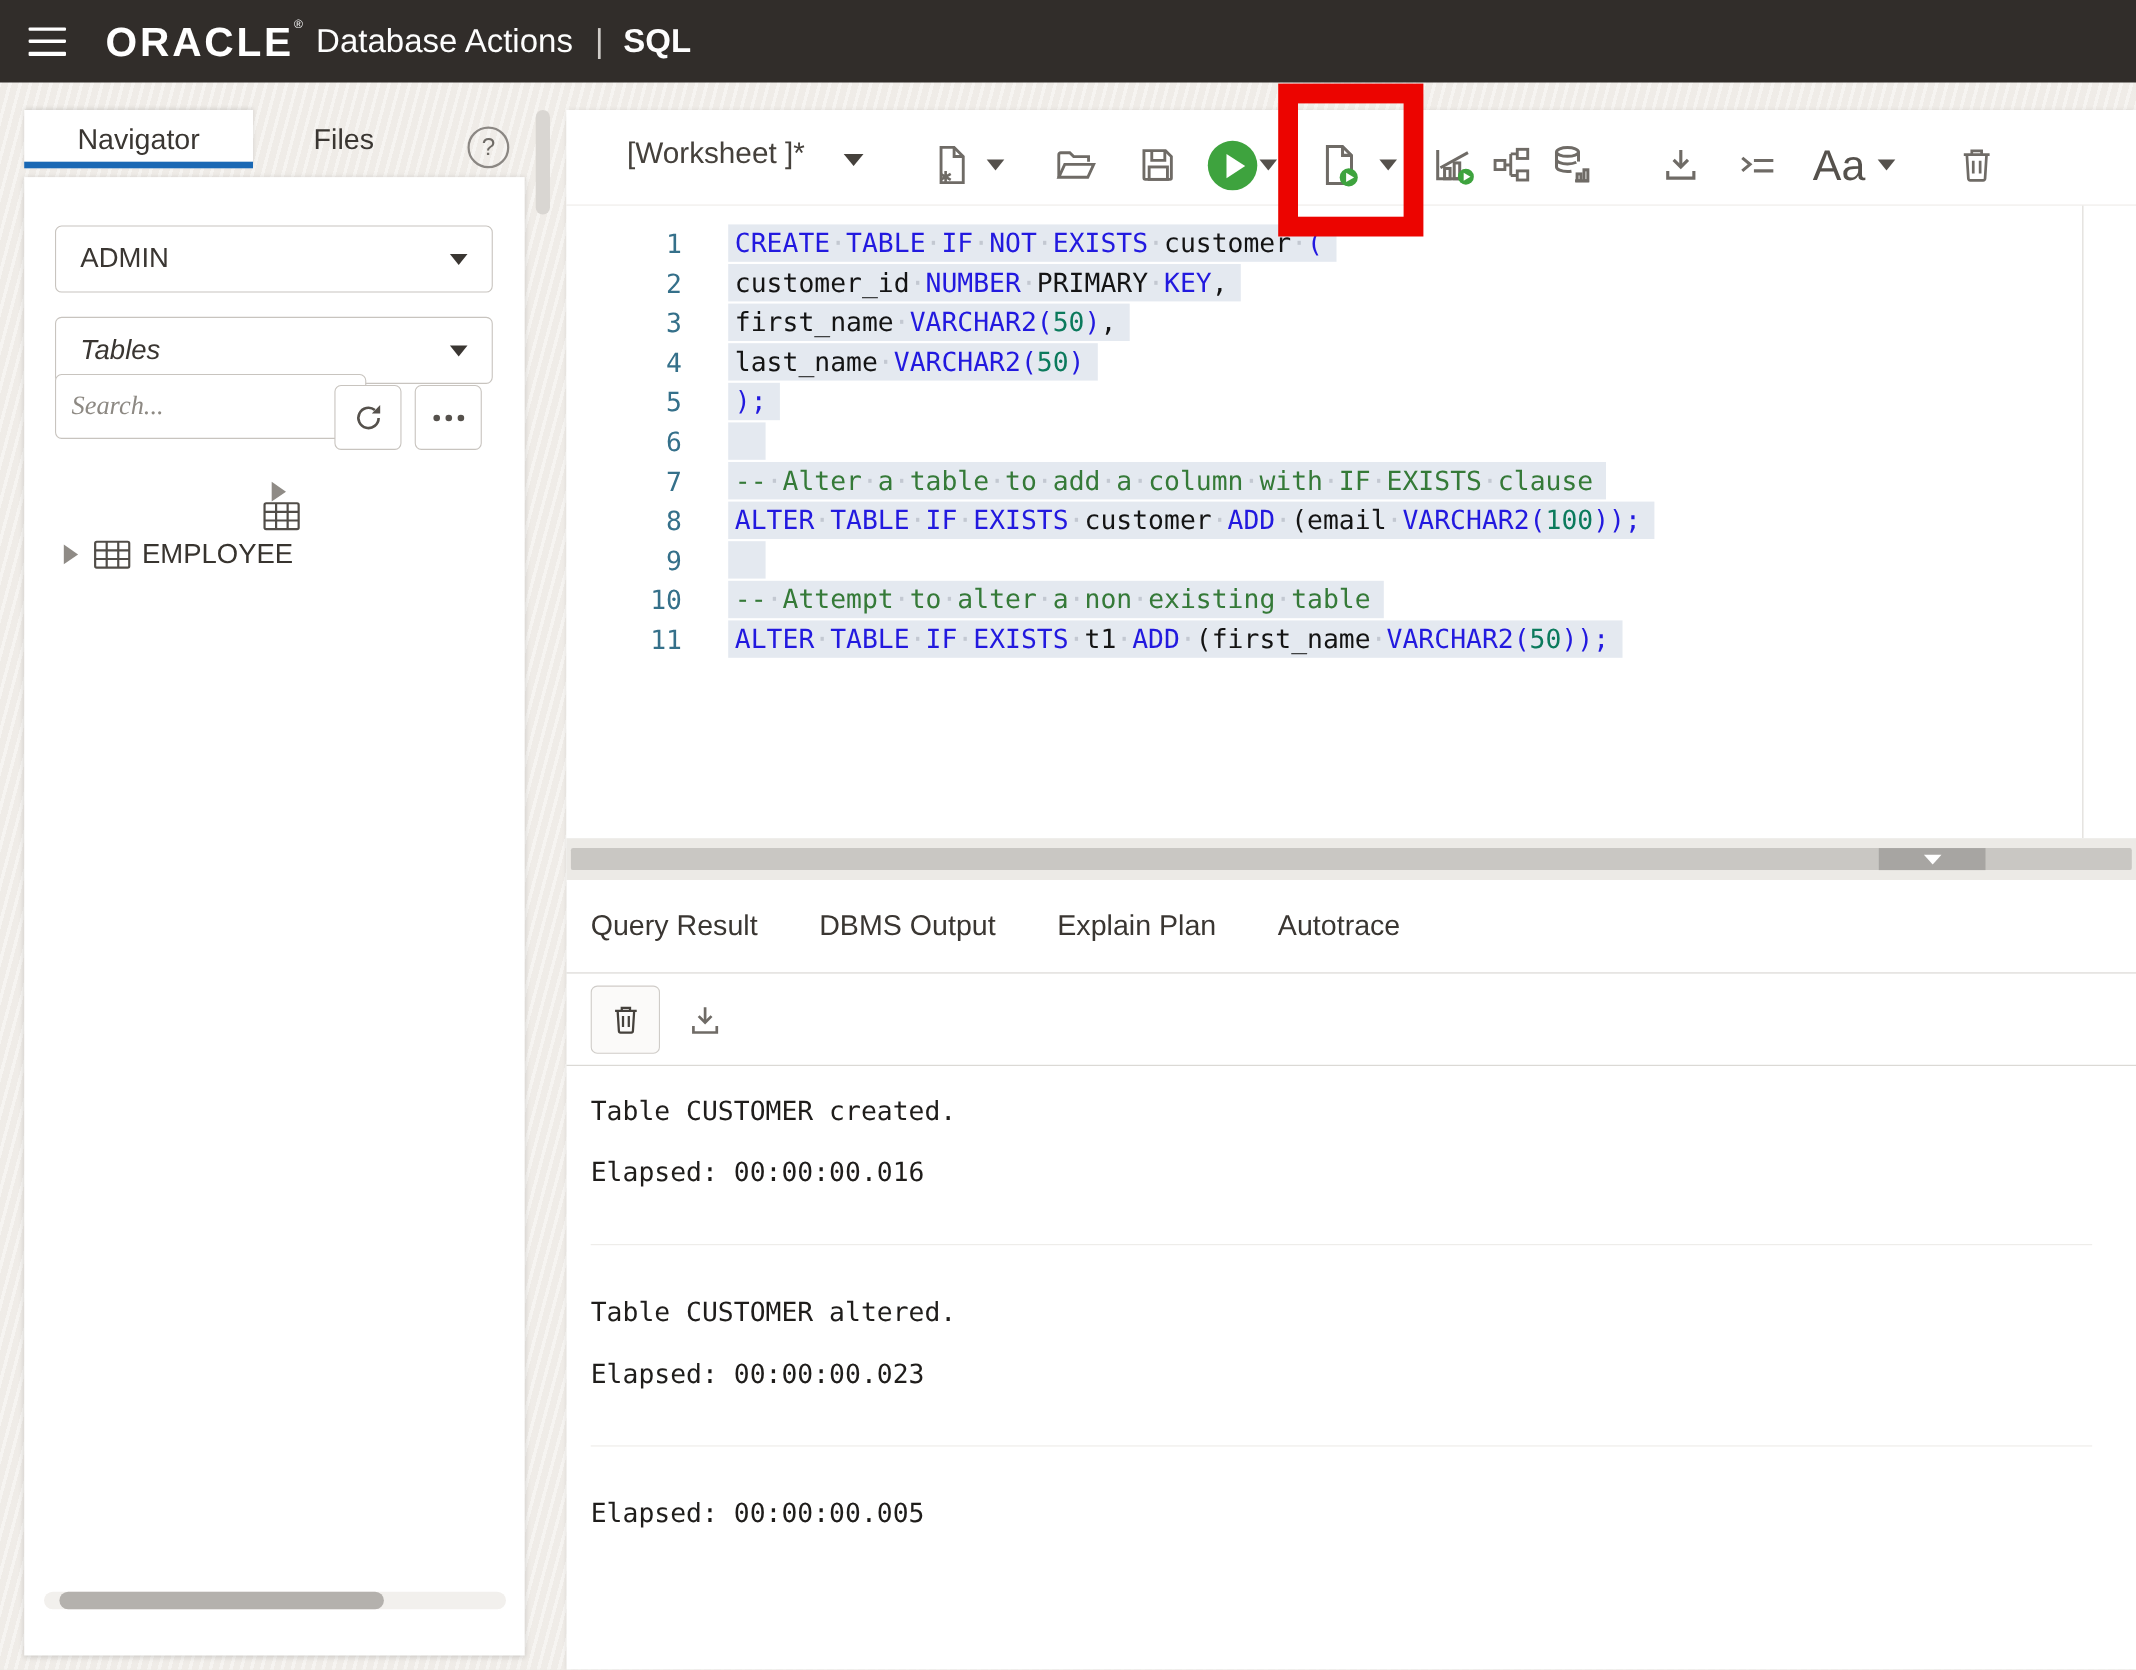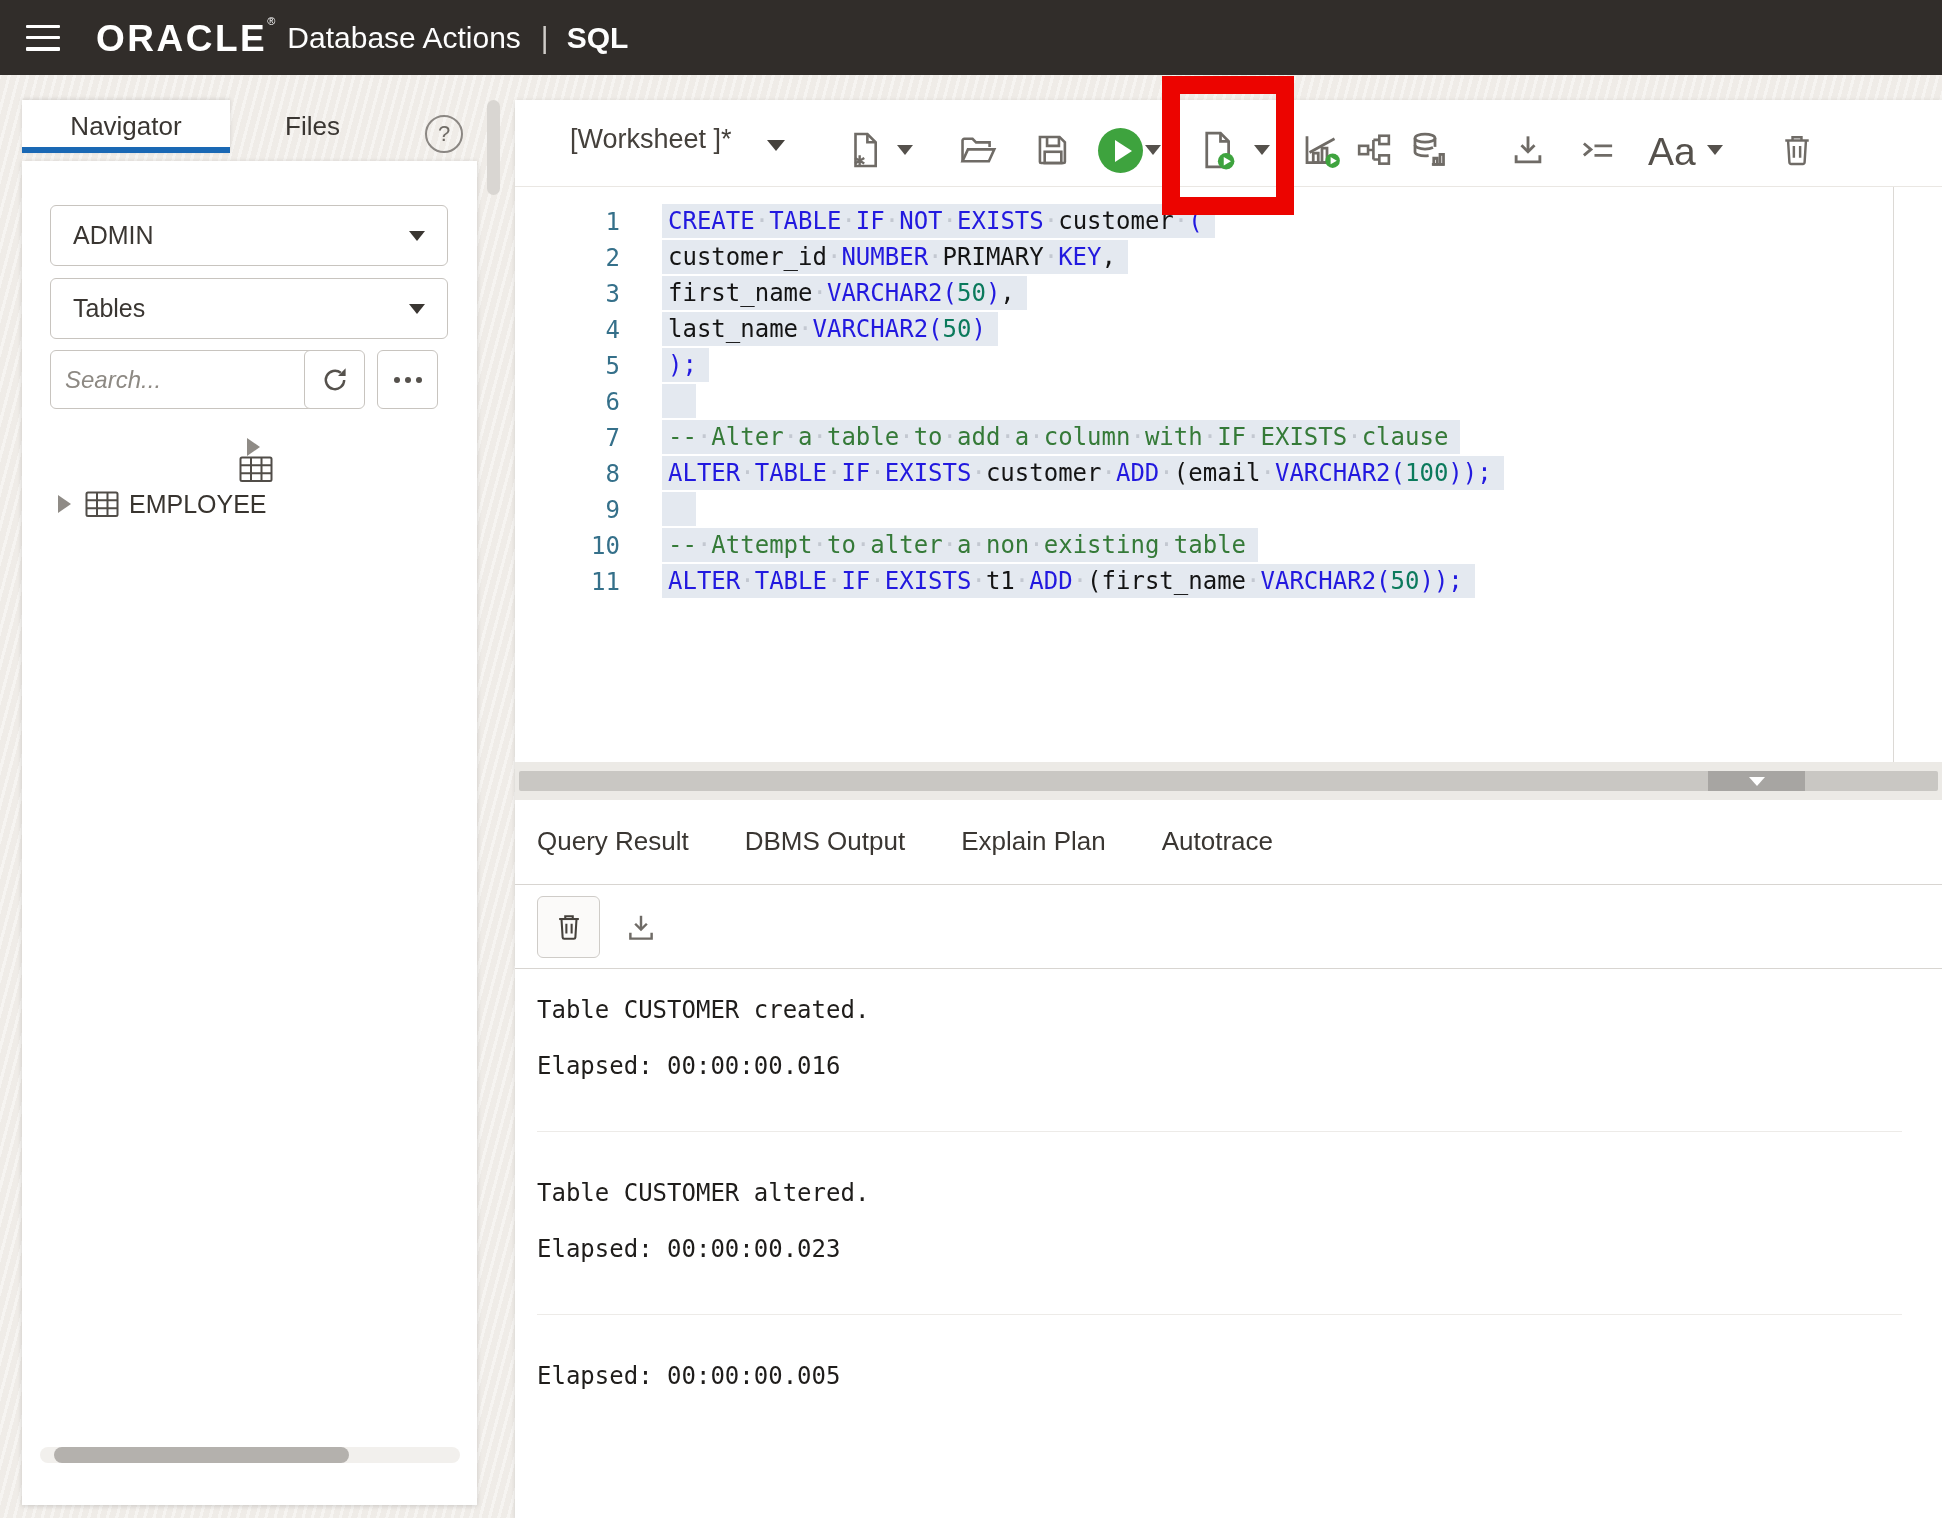--- a/index.html
+++ b/index.html
@@ -19,25 +19,25 @@
   
   .side-tab{position:absolute;top:100px;height:53px;font-size:26px;color:#3a3632;display:flex;align-items:center;justify-content:center;cursor:pointer;}
   .tab-nav{left:22px;width:208px;background:#fff;box-shadow:0 -1px 4px rgba(0,0,0,.12);}
   .tab-nav .underline{position:absolute;left:0;bottom:0;width:100%;height:6px;background:#1a68b4;}
   .tab-files{left:230px;width:165px;}
   .help{position:absolute;left:425px;top:115px;width:34px;height:34px;border:2.5px solid #8b8783;border-radius:50%;
         color:#6f6b66;font-size:22px;display:flex;align-items:center;justify-content:center;}
   .scard{position:absolute;left:22px;top:161px;width:455px;height:1344px;background:#fff;box-shadow:0 1px 5px rgba(0,0,0,.16);}
   .select{position:absolute;left:50px;width:398px;height:61px;background:#fff;border:1px solid #c8c4bf;border-radius:6px;
           font-size:25px;color:#3a3632;display:flex;align-items:center;padding-left:22px;box-sizing:border-box;cursor:pointer;}
-  .sel-admin{top:205px;} .sel-tables{top:278px;}
+  .sel-admin{top:205px;} .sel-tables{top:288px;font-style:italic;}
   .tri-dn{width:0;height:0;border-left:8px solid transparent;border-right:8px solid transparent;border-top:10px solid #3a3632;
           position:absolute;right:22px;top:50%;margin-top:-5px;}
-  .search{position:absolute;left:50px;top:350px;width:283px;height:59px;border:1px solid #c8c4bf;border-radius:6px;
-          box-sizing:border-box;font-size:24px;font-style:italic;color:#3a3632;padding:0 14px;font-family:Liberation Sans, sans-serif;outline:none;background:#fff;}
+  .search{position:absolute;left:50px;top:340px;width:283px;height:59px;border:1px solid #c8c4bf;border-radius:6px;
+          box-sizing:border-box;font-size:24px;font-style:italic;color:#3a3632;padding:0 14px;font-family:Liberation Serif, serif;outline:none;background:#fff;}
   .search::placeholder{color:#8d8983;}
   .sq-btn{position:absolute;top:350px;width:61px;height:59px;border:1px solid #c8c4bf;border-radius:6px;background:#fff;
           box-sizing:border-box;display:flex;align-items:center;justify-content:center;cursor:pointer;}
   .btn-refresh{left:304px;} .btn-more{left:377px;}
   .dots3{display:flex;gap:5px;} .dots3 i{width:6px;height:6px;border-radius:50%;background:#55514c;}
   .titem{position:absolute;left:50px;height:42px;display:flex;align-items:center;cursor:pointer;}
   .ti-1{top:438px;width:412px;flex-direction:column;} .ti-2{top:483px;width:412px;}
   .caret{width:0;height:0;border-top:9px solid transparent;border-bottom:9px solid transparent;border-left:13px solid #8f8b86;margin:0 14px 0 8px;}
   .tlabel{font-size:25px;color:#38342f;margin-left:10px;white-space:nowrap;overflow:hidden;max-width:300px;}
   .side-hscroll{position:absolute;left:40px;top:1447px;width:420px;height:16px;border-radius:8px;background:#f2f0ed;}

